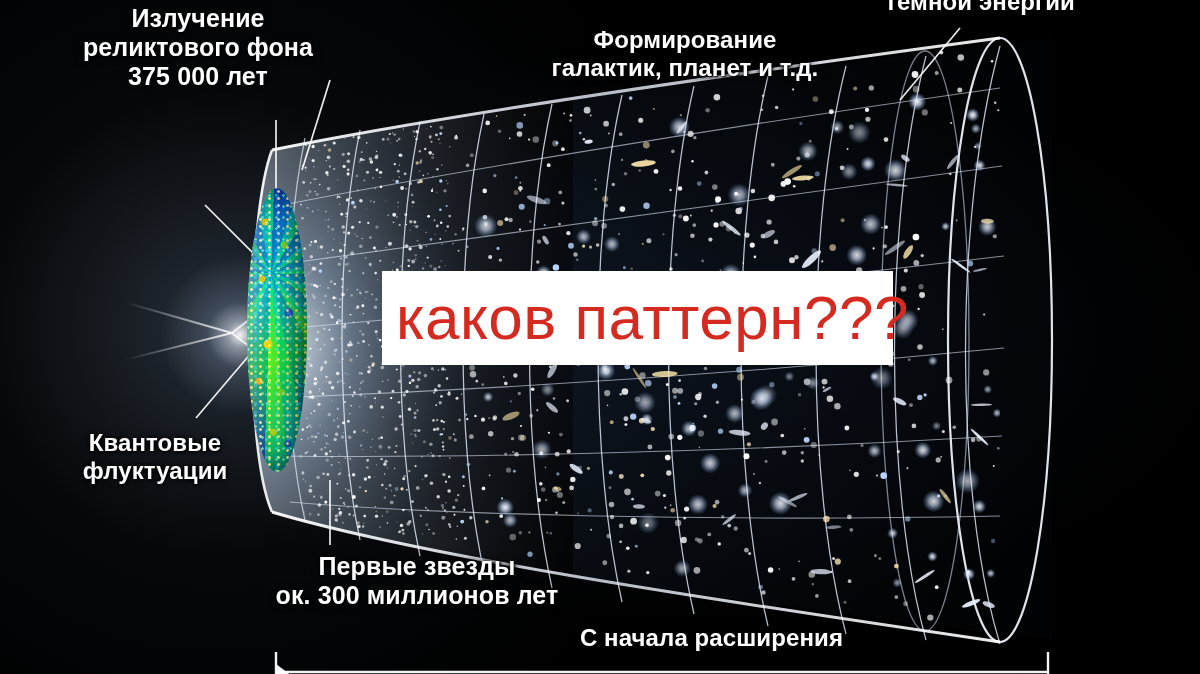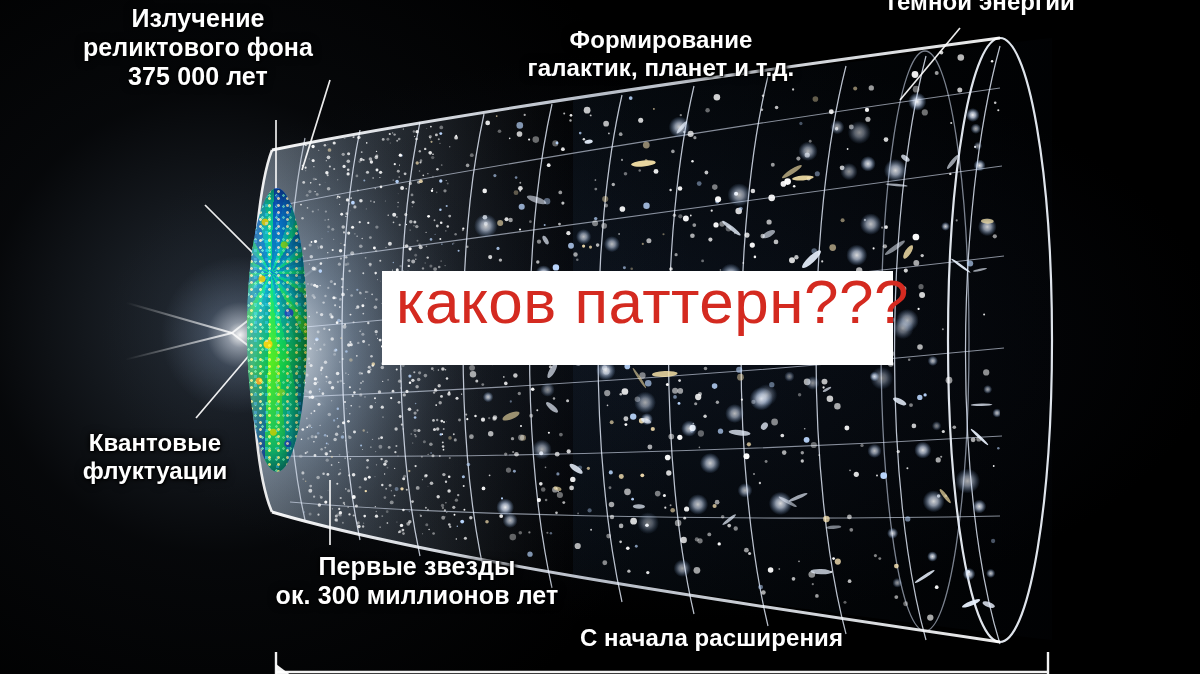--- a/index.html
+++ b/index.html
@@ -77,31 +77,31 @@
 
   
   .lbl{
     position:absolute;color:#fff;font-weight:bold;line-height:1.16;
     text-align:center;letter-spacing:.1px;
     text-shadow:0 0 4px #000,0 0 8px #000,1px 1px 2px #000;
     white-space:pre-line;
   }
   #lbl-cmb{left:48px;top:4px;width:300px;font-size:25px;}
   #lbl-dark-ages{left:320px;top:26px;width:220px;font-size:24px;}
-  #lbl-formation{left:506px;top:26px;width:310px;font-size:24px;}
+  #lbl-formation{left:530px;top:26px;width:310px;font-size:24px;}
   #lbl-dark-energy{left:820px;top:-12px;width:320px;font-size:24px;}
   #lbl-inflation{left:44px;top:163px;width:210px;font-size:24px;}
   #lbl-quantum{left:30px;top:398px;width:250px;font-size:24px;margin-top:31px;}
   #lbl-first-stars{left:232px;top:552px;width:370px;font-size:25px;}
   #lbl-since{left:443px;top:624px;width:400px;font-size:24px;text-align:right;}
 
   
   #pattern-box{
     position:absolute;left:382px;top:271px;width:511px;height:94px;
-    background:#fff;display:flex;align-items:flex-start;justify-content:flex-start;
+    background:#fff;display:flex;align-items:center;justify-content:flex-start;
   }
   #pattern-text{
     color:#d42a20;font-size:62px;font-weight:400;line-height:1;
     padding-left:14px;letter-spacing:.5px;white-space:nowrap;
     font-family:"Liberation Sans","DejaVu Sans",sans-serif;
   }
 </style>
 </head>
 <body>
 

